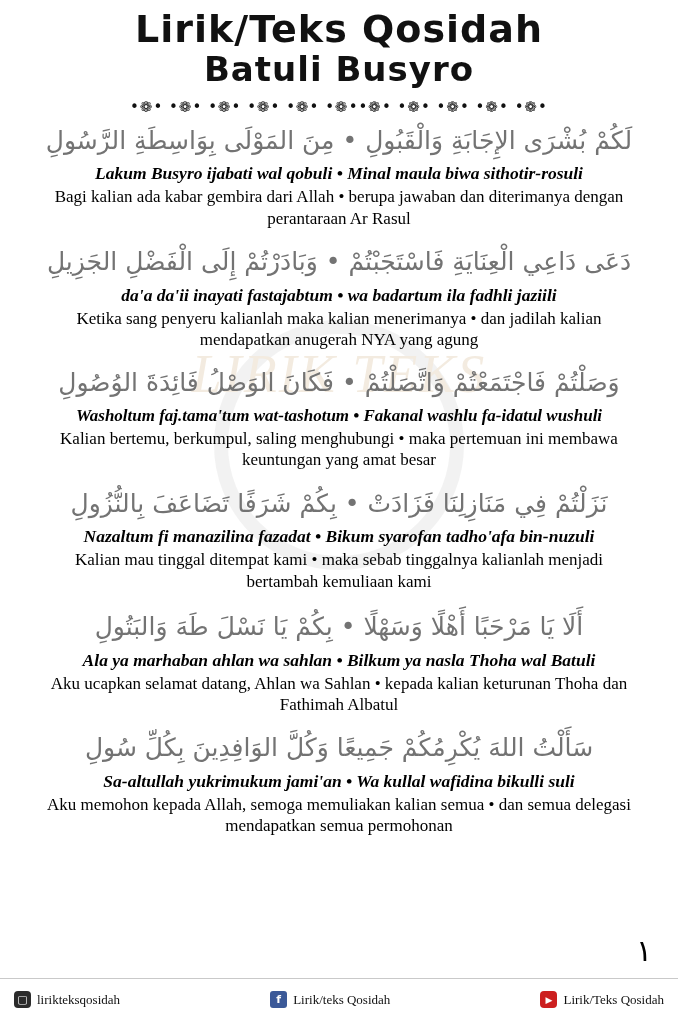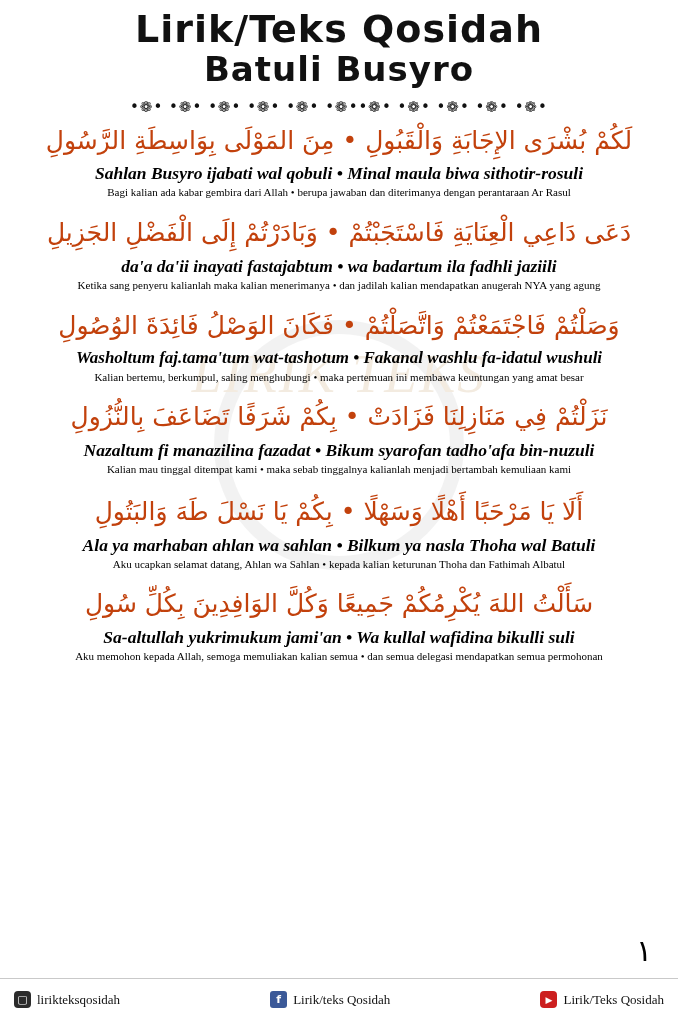--- a/index.html
+++ b/index.html
@@ -84,34 +84,34 @@
   }
 
   
   .verses { margin-top: 6px; }
   .verse { text-align: center; margin-bottom: 14px; }
   .arabic {
     direction: rtl;
     font-family: "DejaVu Sans", sans-serif;
     font-size: 25px;
     line-height: 1.55;
-    color: #c2410c;
+    color: #737373;
     margin: 0 10px 3px 10px;
   }
   .translit {
     font-family: "Liberation Serif", serif;
     font-style: italic;
     font-weight: bold;
     font-size: 17.5px;
     line-height: 1.2;
     margin: 2px 6px 2px 6px;
   }
   .meaning {
     font-family: "Liberation Serif", serif;
-    font-size: 11px;
+    font-size: 17px;
     line-height: 1.25;
     margin: 0 30px;
   }
   .verse.v3 .translit { font-size: 17px; }
   .verse.v5 { margin-top: 16px; }
 
   
   .page-number {
     position: absolute;
     right: 26px;
@@ -179,21 +179,21 @@
     <div class="title-line l1">Lirik/Teks Qosidah</div>
     <div class="title-line l2">Batuli Busyro</div>
   </div>
 
   <div class="divider">•❁• •❁• •❁• •❁• •❁• •❁••❁• •❁• •❁• •❁• •❁•</div>
 
   <div class="verses">
 
     <div class="verse v1">
       <div class="arabic">لَكُمْ بُشْرَى الإِجَابَةِ وَالْقَبُولِ • مِنَ المَوْلَى بِوَاسِطَةِ الرَّسُولِ</div>
-      <div class="translit">Sahlan Busyro ijabati wal qobuli • Minal maula biwa sithotir-rosuli</div>
+      <div class="translit">Lakum Busyro ijabati wal qobuli • Minal maula biwa sithotir-rosuli</div>
       <div class="meaning">Bagi kalian ada kabar gembira dari Allah • berupa jawaban dan diterimanya dengan perantaraan Ar Rasul</div>
     </div>
 
     <div class="verse v2">
       <div class="arabic">دَعَى دَاعِي الْعِنَايَةِ فَاسْتَجَبْتُمْ • وَبَادَرْتُمْ إِلَى الْفَضْلِ الجَزِيلِ</div>
       <div class="translit">da'a da'ii inayati fastajabtum • wa badartum ila fadhli jaziili</div>
       <div class="meaning">Ketika sang penyeru kalianlah maka kalian menerimanya • dan jadilah kalian mendapatkan anugerah NYA yang agung</div>
     </div>
 
     <div class="verse v3">

